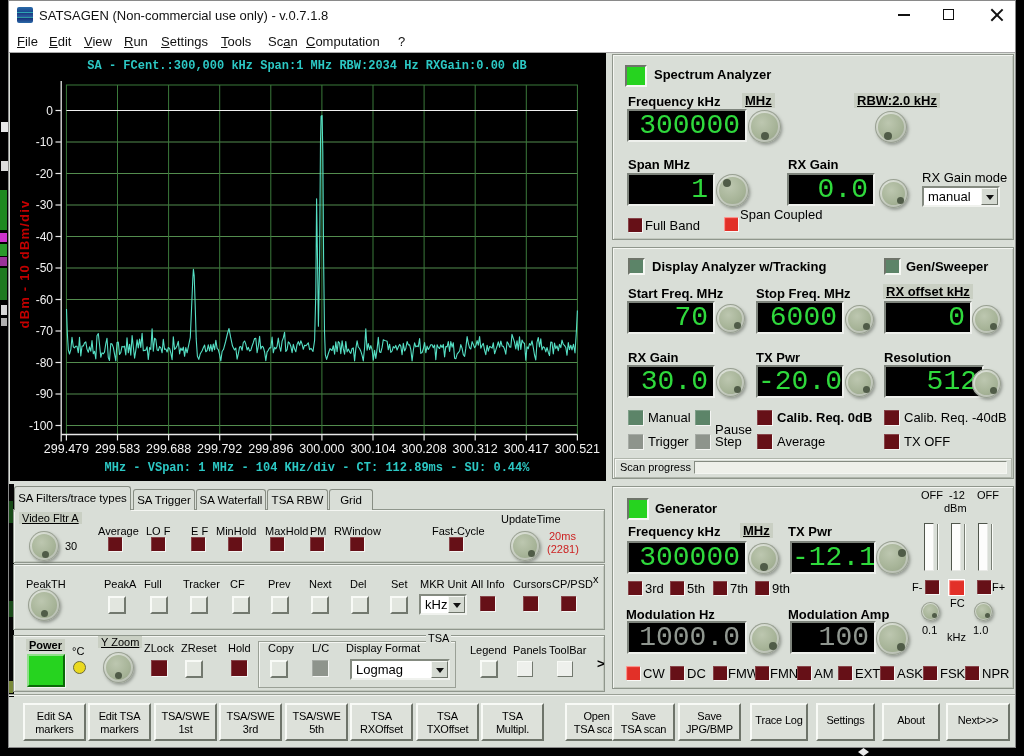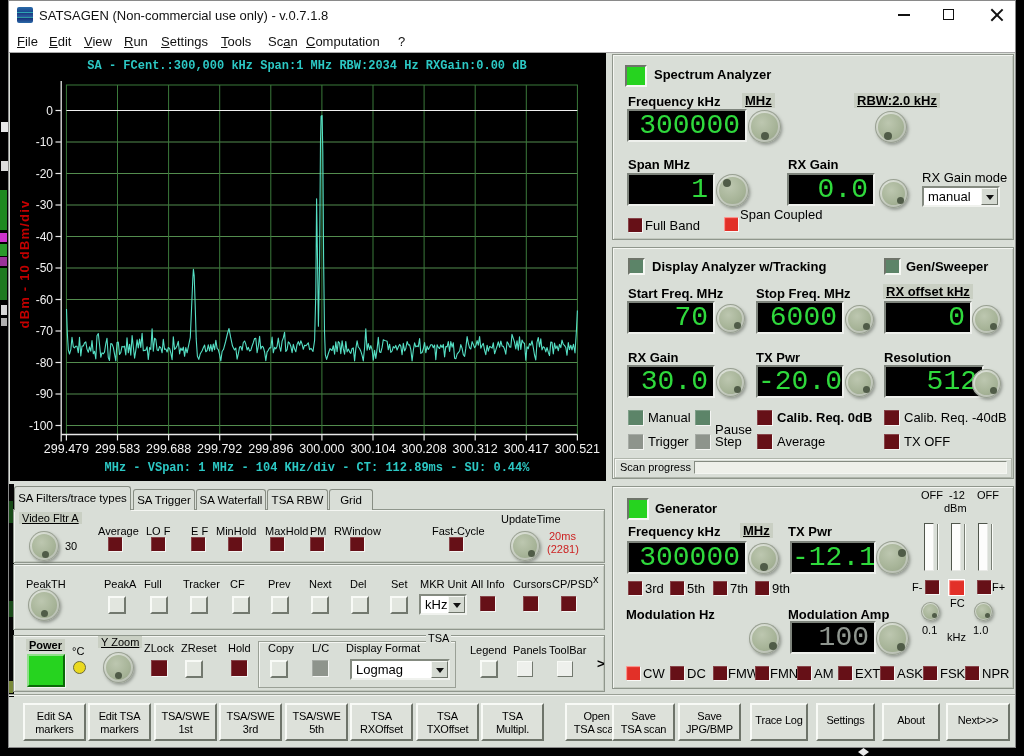--- a/index.html
+++ b/index.html
@@ -396,20 +396,21 @@
     </div>
   <div class="knob" style="left:965px;top:601px;width:19px;height:19px">
       <div class="kface"></div>
       <div class="kdot" style="left:11px;top:11px;width:5px;height:5px"></div>
     </div>
   <div class="ln" style="left:913px;top:623px">0.1</div>
   <div class="ln" style="left:938px;top:630px">kHz</div>
   <div class="ln" style="left:964px;top:623px">1.0</div>
   <div class="lb lb13" style="left:617px;top:606px">Modulation Hz</div>
   <div class="lb lb13" style="left:779px;top:606px">Modulation Amp</div>
+  <div class="disp d33" style="left:618px;top:620px;width:120px;color:#8f968f">1000.0</div>
   <div class="knob" style="left:740px;top:622px;width:31px;height:31px">
       <div class="kface"></div>
       <div class="kdot" style="left:20px;top:19px;width:8px;height:8px"></div>
     </div>
   <div class="disp d33" style="left:781px;top:620px;width:86px;color:#8f968f">100</div>
   <div class="knob" style="left:867px;top:621px;width:33px;height:33px">
       <div class="kface"></div>
       <div class="kdot" style="left:21px;top:21px;width:8px;height:8px"></div>
     </div>
   <div class="cb cbr" style="left:617px;top:665px"></div>

